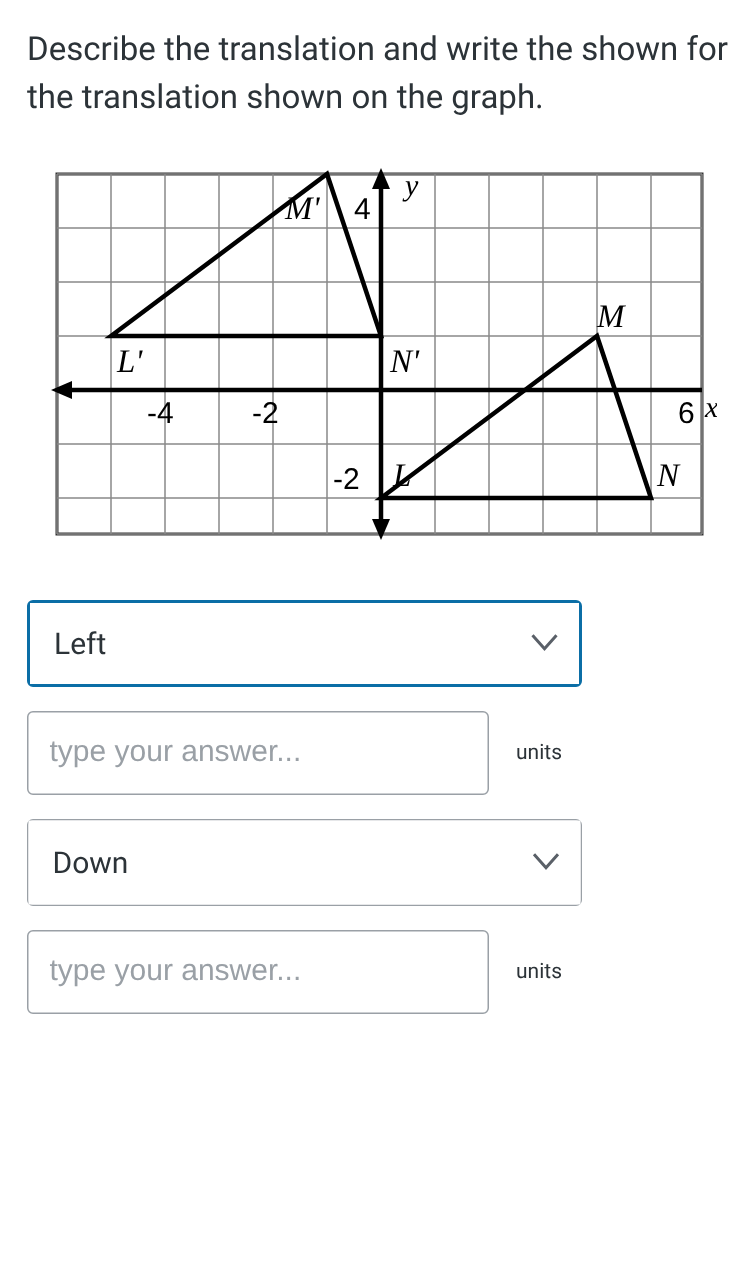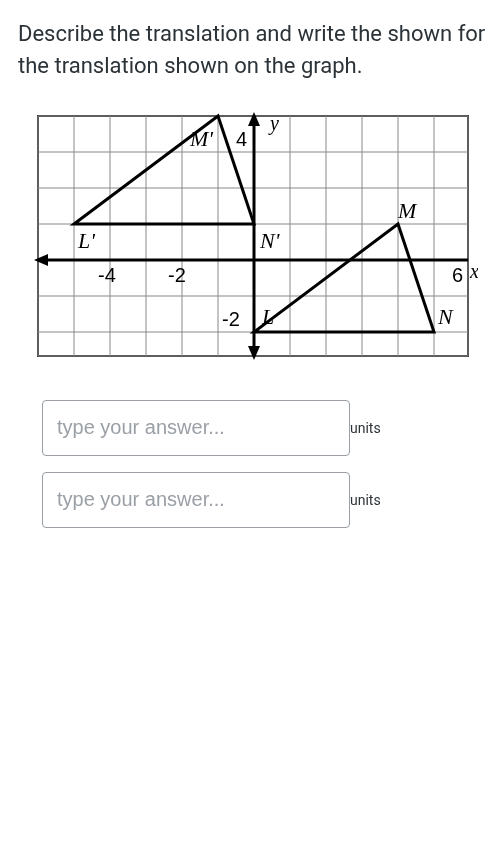--- a/index.html
+++ b/index.html
@@ -54,21 +54,21 @@
   .select-caret {
     position: absolute;
     right: 14px;
     top: 50%;
     transform: translateY(-50%);
     pointer-events: none;
   }
   .input-row {
     display: flex;
     align-items: center;
-    margin-left: 24px;
+    gap: 18px;
   }
   .text-input {
     width: 308px;
     height: 56px;
     border: 1px solid #9aa0a6;
     border-radius: 4px;
     font-size: 20px;
     padding: 0 14px;
     color: #2c3338;
   }
@@ -145,26 +145,46 @@
   <text x="162" y="40" font-size="22" font-style="italic" font-family="serif">M'</text>
   <text x="232" y="142" font-size="22" font-style="italic" font-family="serif">N'</text>
 
   <text x="234" y="218" font-size="22" font-style="italic" font-family="serif">L</text>
   <text x="370" y="112" font-size="22" font-style="italic" font-family="serif">M</text>
   <text x="410" y="218" font-size="22" font-style="italic" font-family="serif">N</text>
 </svg>
 </div>
 
 <div class="answers">
+  <div class="select-wrap active">
+    <div class="select-box">
+        <span>Left</span>
+      </div>
+    <span class="select-caret">
+      <svg width="18" height="12" viewBox="0 0 18 12">
+          <path d="M1 1 L9 10 L17 1" fill="none" stroke="#5a6068" stroke-width="2"></path>
+        </svg>
+    </span>
+  </div>
 
   <div class="input-row">
     <input class="text-input" type="text" placeholder="type your answer..." style="">
     <span class="units-label">units</span>
   </div>
 
+  <div class="select-wrap normal">
+    <div class="select-box">
+        <span>Down</span>
+      </div>
+    <span class="select-caret">
+      <svg width="18" height="12" viewBox="0 0 18 12">
+          <path d="M1 1 L9 10 L17 1" fill="none" stroke="#5a6068" stroke-width="2"></path>
+        </svg>
+    </span>
+  </div>
 
   <div class="input-row">
     <input class="text-input" type="text" placeholder="type your answer..." style="">
     <span class="units-label">units</span>
   </div>
 </div>
 
 
 
 

